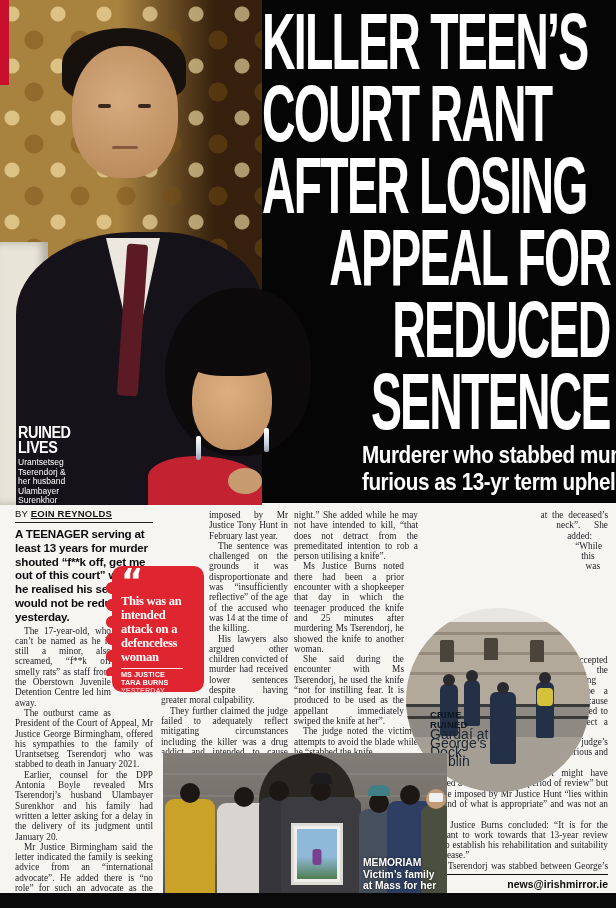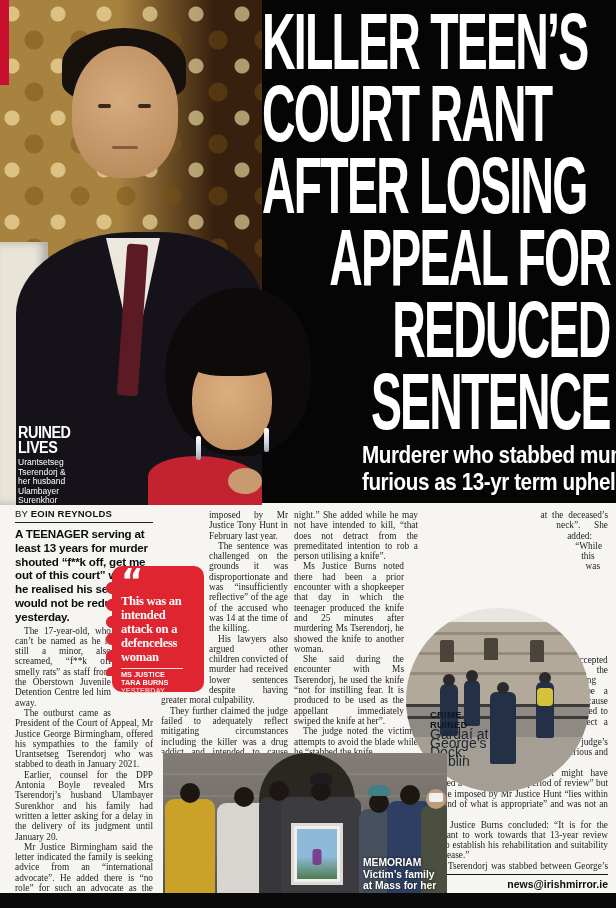--- a/index.html
+++ b/index.html
@@ -55,21 +55,21 @@
   .corner-bar{position:absolute;left:0;top:0;width:9px;height:85px;background:#c8102e;z-index:5;}
 
   .caption-main{position:absolute;left:18px;top:425px;width:86px;color:#fff;z-index:5;}
   .caption-main .cap-title{font-weight:bold;font-size:16px;line-height:15px;letter-spacing:-.5px;
                            transform:scaleX(.9);transform-origin:left top;width:72px;}
   .caption-main .cap-text{margin-top:3px;font-size:8.5px;line-height:9.5px;font-weight:normal;width:60px;}
 
   
   .byline{position:absolute;left:15px;top:508px;width:138px;font-size:9.5px;color:#111;
           border-bottom:1.5px solid #222;padding-bottom:3px;letter-spacing:.2px;}
-  .byline .by-name{font-weight:bold;}
+  .byline .by-name{font-weight:bold;text-decoration:underline;}
   .col{position:absolute;overflow:hidden;color:#1d1d22;font-family:"Liberation Serif",serif;
        font-size:9.3px;line-height:10.3px;text-align:justify;}
   .col p{margin:0;text-indent:9px;}
   .col .paras p{margin:0;}
   .cont p:first-child{text-indent:0;}
   .col1{left:15px;top:527px;width:138px;height:366px;}
   .col2{left:161px;top:510px;width:127px;height:243px;}
   .col3{left:294px;top:510px;width:124px;height:243px;}
   .col4{left:424px;top:510px;width:184px;height:362px;}
   .intro{font-family:"Liberation Sans",sans-serif;font-weight:bold;font-size:11.6px;

